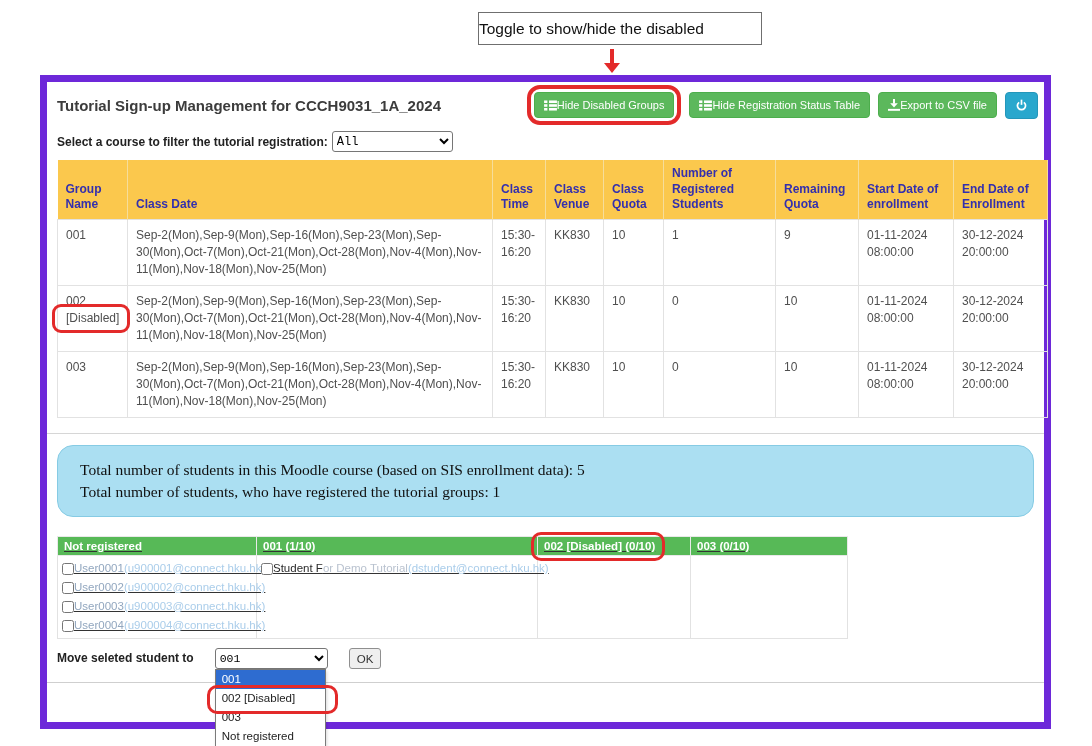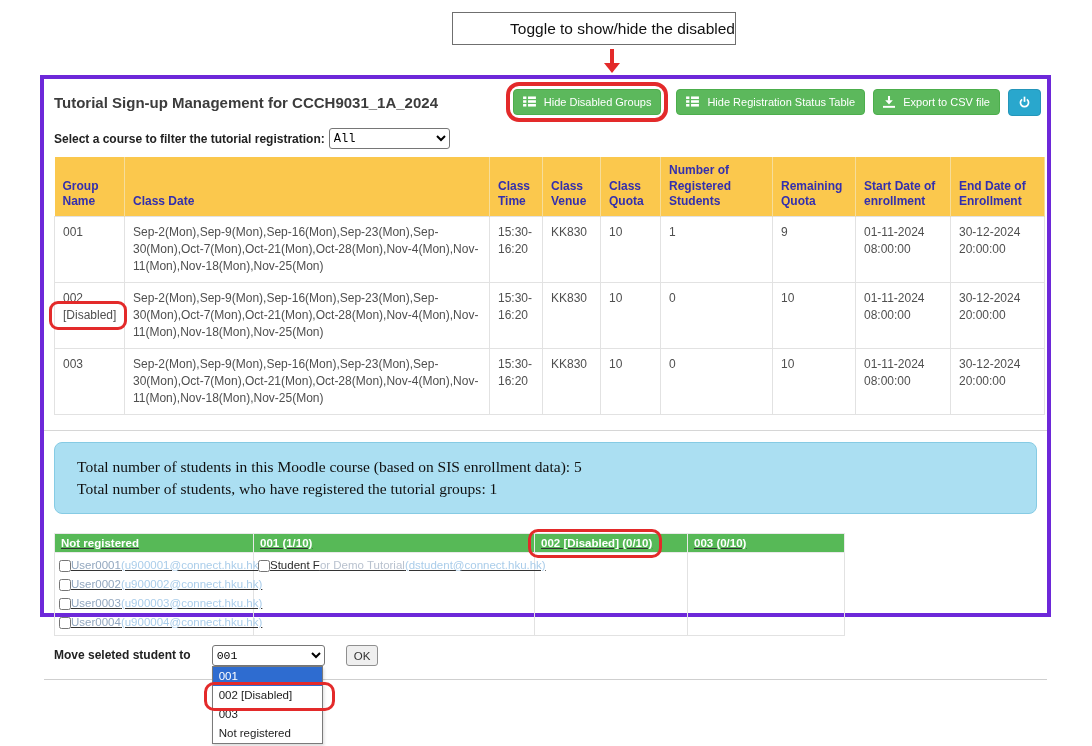--- a/index.html
+++ b/index.html
@@ -6,32 +6,32 @@
     --red:#e32a2a; --green:#5cb85c; --green-border:#4cae4c; --blue:#29a7cd;
     --yellow:#fbc84d; --hdr-blue:#332fae; --status-green:#57b957; --summary:#abdff2;
   }
   *{box-sizing:border-box;}
   html,body{margin:0;padding:0;}
   body{
     width:1092px;height:746px;position:relative;background:#fff;
     font-family:"Liberation Sans","DejaVu Sans",sans-serif;color:#333;overflow:hidden;
   }
   
-  .callout{position:absolute;left:452px;top:12px;width:284px;height:33px;border:1px solid #6f6f6f;
-    background:#fff;display:flex;align-items:center;justify-content:flex-end;font-size:15.5px;color:#111;}
+  .callout{position:absolute;left:478px;top:12px;width:284px;height:33px;border:1px solid #6f6f6f;
+    background:#fff;display:flex;align-items:center;justify-content:flex-start;font-size:15.5px;color:#111;}
   .arrow-bar{position:absolute;left:610px;top:49px;width:4px;height:15px;background:var(--red);}
   .arrow-head{position:absolute;left:604px;top:63px;width:0;height:0;
     border-left:8px solid transparent;border-right:8px solid transparent;border-top:10px solid var(--red);}
   
-  .container{position:absolute;left:40px;top:75px;width:1011px;height:542px;border:4px solid #6d28d9;background:#fff;}
+  .container{position:absolute;left:40px;top:75px;width:1011px;height:654px;border:7px solid #6d28d9;background:#fff;}
   .topbar{display:flex;align-items:center;padding:3px 6px 0 10px;}
   .page-title{font-size:15px;font-weight:bold;color:#3c3c3c;margin:0;}
   .btn-group{margin-left:auto;display:flex;align-items:center;gap:8px;}
   .btn-green{background:var(--green);border:1px solid var(--green-border);color:#fff;font-size:11px;
-    padding:6px 9px;border-radius:4px;display:inline-flex;gap:8px;cursor:pointer;
+    padding:6px 9px;border-radius:4px;display:inline-flex;align-items:center;gap:0;cursor:pointer;
     font-family:inherit;white-space:nowrap;}
   .btn-blue{background:var(--blue);border:1px solid #2496ba;color:#fff;border-radius:4px;padding:6px 9px;
     display:inline-flex;align-items:center;cursor:pointer;}
   .ring1{display:inline-flex;border:4px solid var(--red);border-radius:13px;padding:3px;background:transparent;}
   
   .filter-row{margin:6px 0 8px 10px;font-size:12px;display:flex;align-items:center;gap:4px;}
   .filter-row label{font-weight:bold;color:#222;}
   select{font-family:Liberation Mono, monospace;font-size:12px;height:21px;border:1px solid #767676;border-radius:3px;background:#fff;}
   .filter-select{width:121px;}
   
@@ -40,21 +40,21 @@
   .groups th{background:var(--yellow);color:var(--hdr-blue);font-size:12px;text-align:left;
     vertical-align:bottom;padding:6px 8px;border-right:1px solid #f6dd9a;line-height:1.3;}
   .groups td{border:1px solid #e2e2e2;font-size:12px;color:#4f4f4f;vertical-align:top;
     padding:7px 8px;line-height:1.42;}
   .cell-group{position:relative;}
   .g-name,.g-tag{display:block;}
   .ring2{position:absolute;left:-6px;top:18px;width:78px;height:29px;border:3.5px solid var(--red);
     border-radius:9px;pointer-events:none;}
   .hr1{border:none;border-top:1px solid #d6d6d6;margin:15px 0 0 0;}
   
-  .summary{margin:11px 10px 0;border:1px solid #86cbe4;background:var(--summary);border-radius:8px;
+  .summary{margin:11px 10px 0;border:1px solid #86cbe4;background:var(--summary);border-radius:16px;
     padding:13px 22px;font-family:"Liberation Serif","DejaVu Serif",serif;font-size:15.5px;
     line-height:1.42;color:#101010;}
   
   .status{margin:19px 0 0 10px;width:790px;table-layout:fixed;text-decoration:underline;}
   .status th{background:var(--status-green);color:#fff;font-size:11.5px;font-weight:bold;text-align:left;
     padding:3px 6px;border:1px solid #e9e9e9;position:relative;}
   .status td{border:1px solid #e2e2e2;vertical-align:top;padding:3px 4px;height:76px;font-size:11.5px;}
   .ring3{position:absolute;left:-7px;top:-5px;width:134px;height:29px;border:3.5px solid var(--red);
     border-radius:10px;pointer-events:none;}
   .user-line{display:flex;align-items:center;white-space:nowrap;line-height:19px;}

